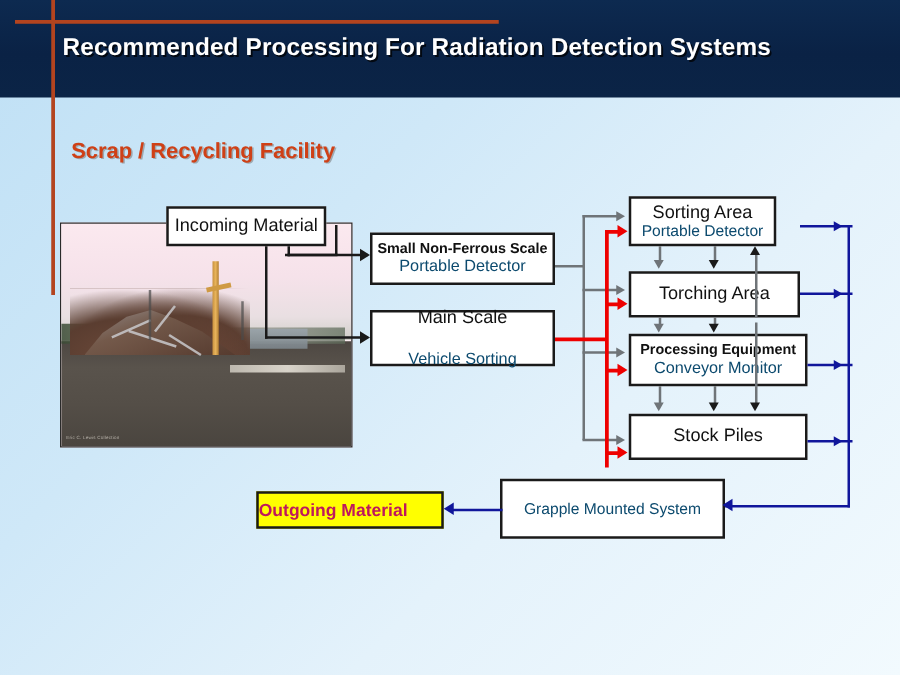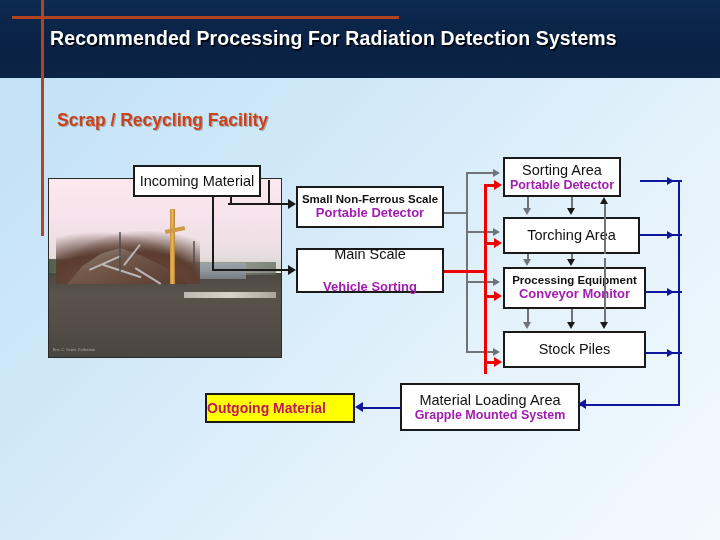--- a/index.html
+++ b/index.html
@@ -56,21 +56,21 @@
   .ph-kerb{position:absolute;left:58%;bottom:33%;width:40%;height:6px;
     background:linear-gradient(90deg,#cfcac0,#efeae0,#b9b4aa);opacity:.85;}
   .ph-caption{position:absolute;left:4px;bottom:5px;font-size:3.6px;color:#c9c4bb;
     letter-spacing:.2px;font-family:"Liberation Sans",sans-serif;white-space:nowrap;opacity:.85;}
 
   
   .nbox{position:absolute;background:#ffffff;border:2px solid #1a1a1a;
     box-sizing:border-box;display:flex;flex-direction:column;
     align-items:center;justify-content:center;}
   .nbox .l1{color:#111;white-space:nowrap;line-height:1.12;}
-  .nbox .l2{color:#a21caf;font-weight:bold;white-space:nowrap;line-height:1.12;}
+  .nbox .l2{color:#0c4a6e;font-weight:normal;white-space:nowrap;line-height:1.12;}
   .plain{font-size:14.5px;}
   .smallbold{font-size:11.5px;font-weight:bold;}
 
   .yellowbox{position:absolute;background:#ffff00;border:2px solid #1a1a1a;
     box-sizing:border-box;display:flex;align-items:center;justify-content:flex-start;
     font-size:14px;font-weight:bold;color:#be185d;}
 
   
   .ln{position:absolute;}
   .h{height:2px;}
@@ -149,21 +149,20 @@
   <div class="nbox" style="left:503px;top:267px;width:143px;height:42px;">
     <div class="l1 smallbold">Processing Equipment</div>
     <div class="l2" style="font-size:13px;">Conveyor Monitor</div>
   </div>
 
   <div class="nbox" style="left:503px;top:331px;width:143px;height:37px;justify-content:center;">
     <div class="l1 plain">Stock Piles</div>
   </div>
 
   <div class="nbox" style="left:400px;top:383px;width:180px;height:48px;">
-    <div class="l1 plain">Material Loading Area</div>
     <div class="l2 smallbold" style="font-size:12.5px;">Grapple Mounted System</div>
   </div>
 
   <div class="yellowbox" style="left:205px;top:393px;width:150px;height:30px;">
     <span>Outgoing Material</span>
   </div>
 
   <div class="ln v blk" style="left:268px;top:180px;height:24px;"></div>
   <div class="ln h blk" style="left:230px;top:203px;width:40px;"></div>
   <div class="ln v blk" style="left:230px;top:197px;height:8px;"></div>

